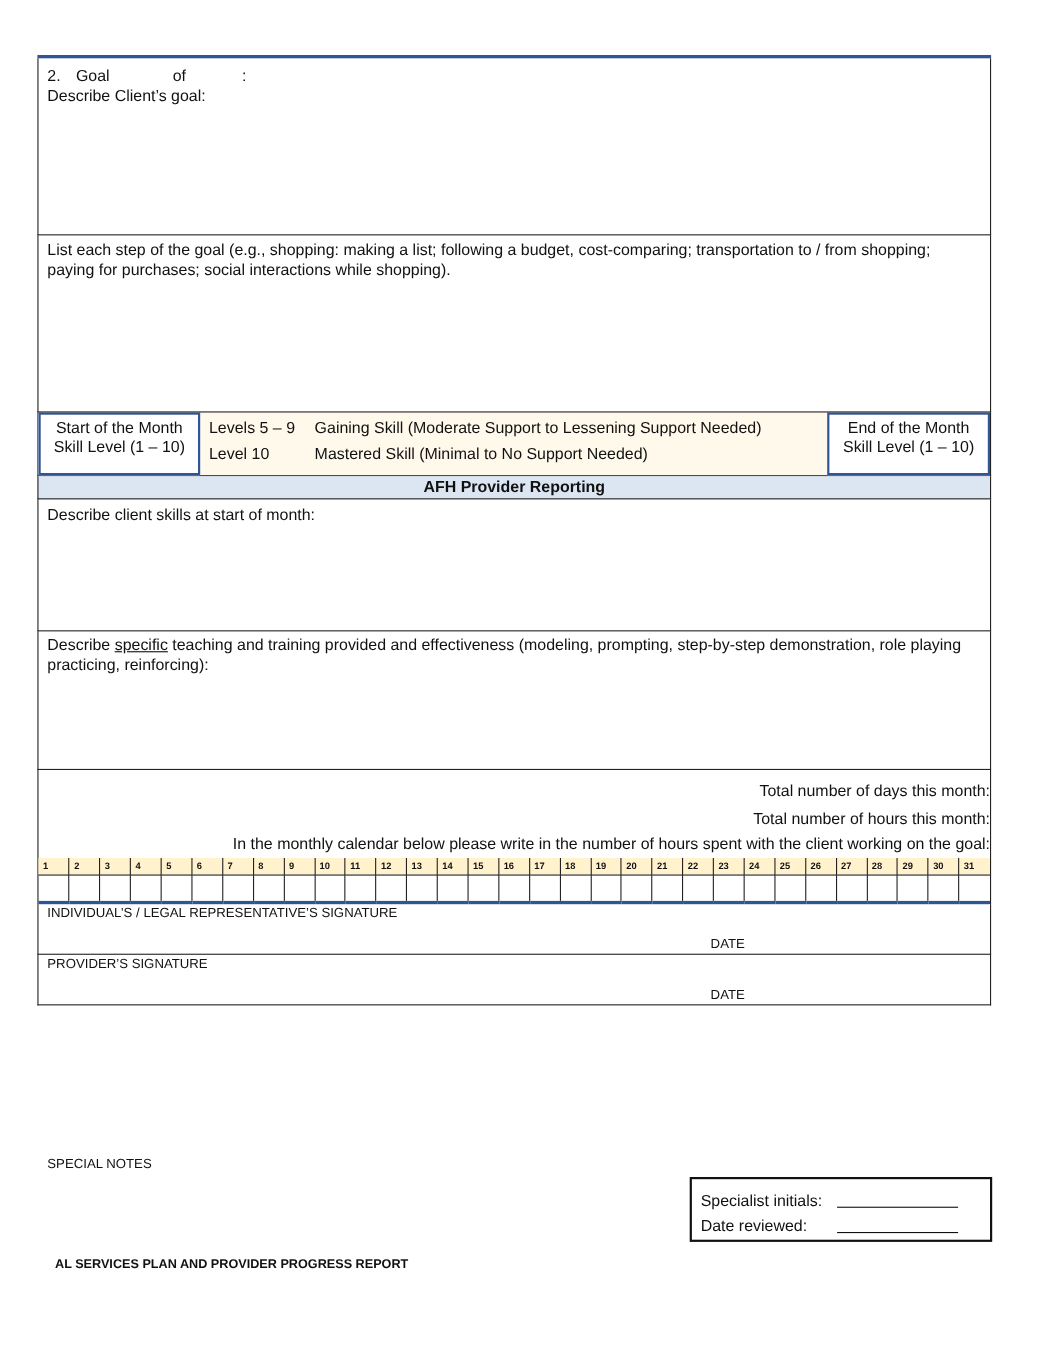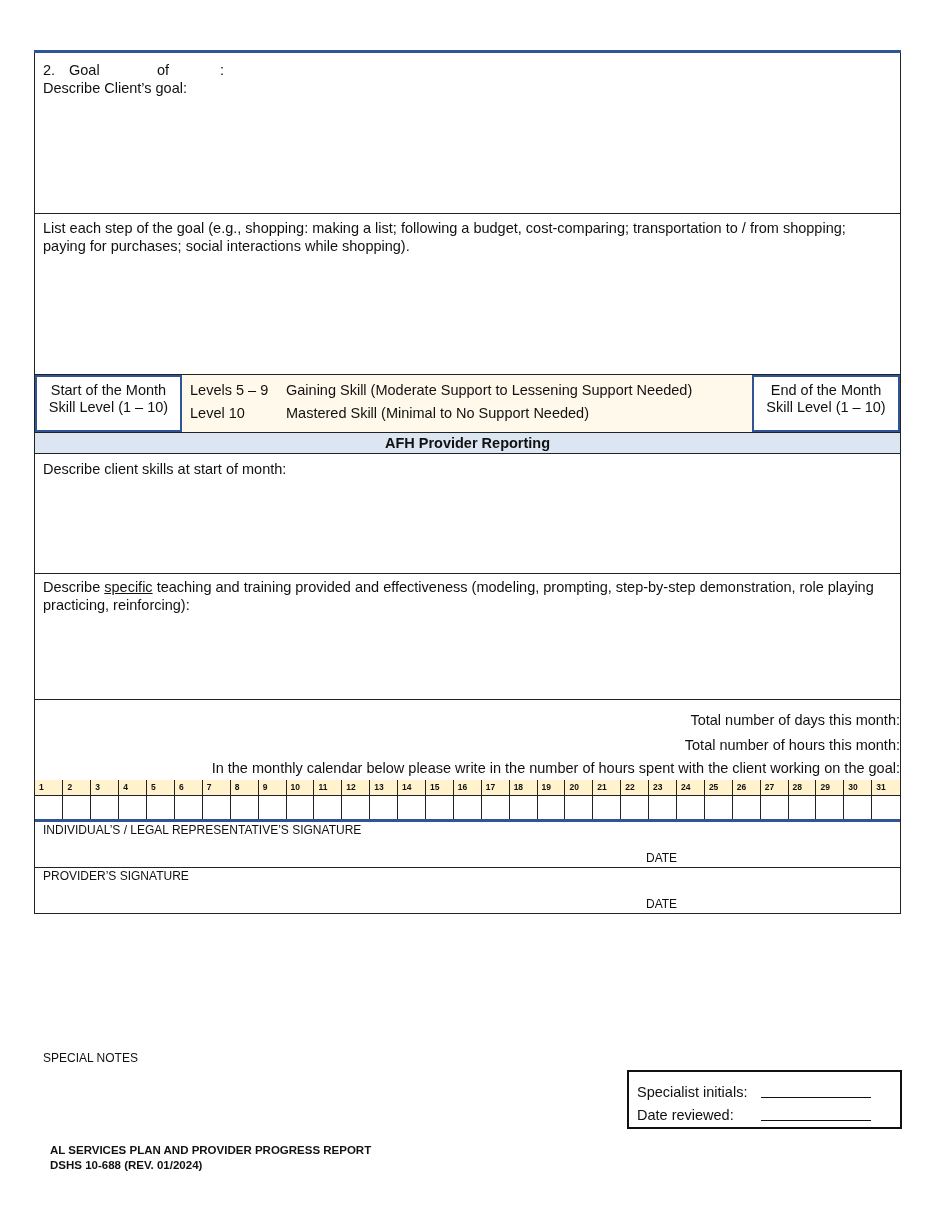--- a/index.html
+++ b/index.html
@@ -202,14 +202,13 @@
     <span class="ul"></span>
   </div>
   <div class="row">
     <span class="l">Date reviewed:</span>
     <span class="ul"></span>
   </div>
 </div>
 
 <div class="footer">
   <div>AL SERVICES PLAN AND PROVIDER PROGRESS REPORT</div>
-  <div>DSHS 10-688 (REV. 01/2024)</div>
 </div>
 
 </body></html>

